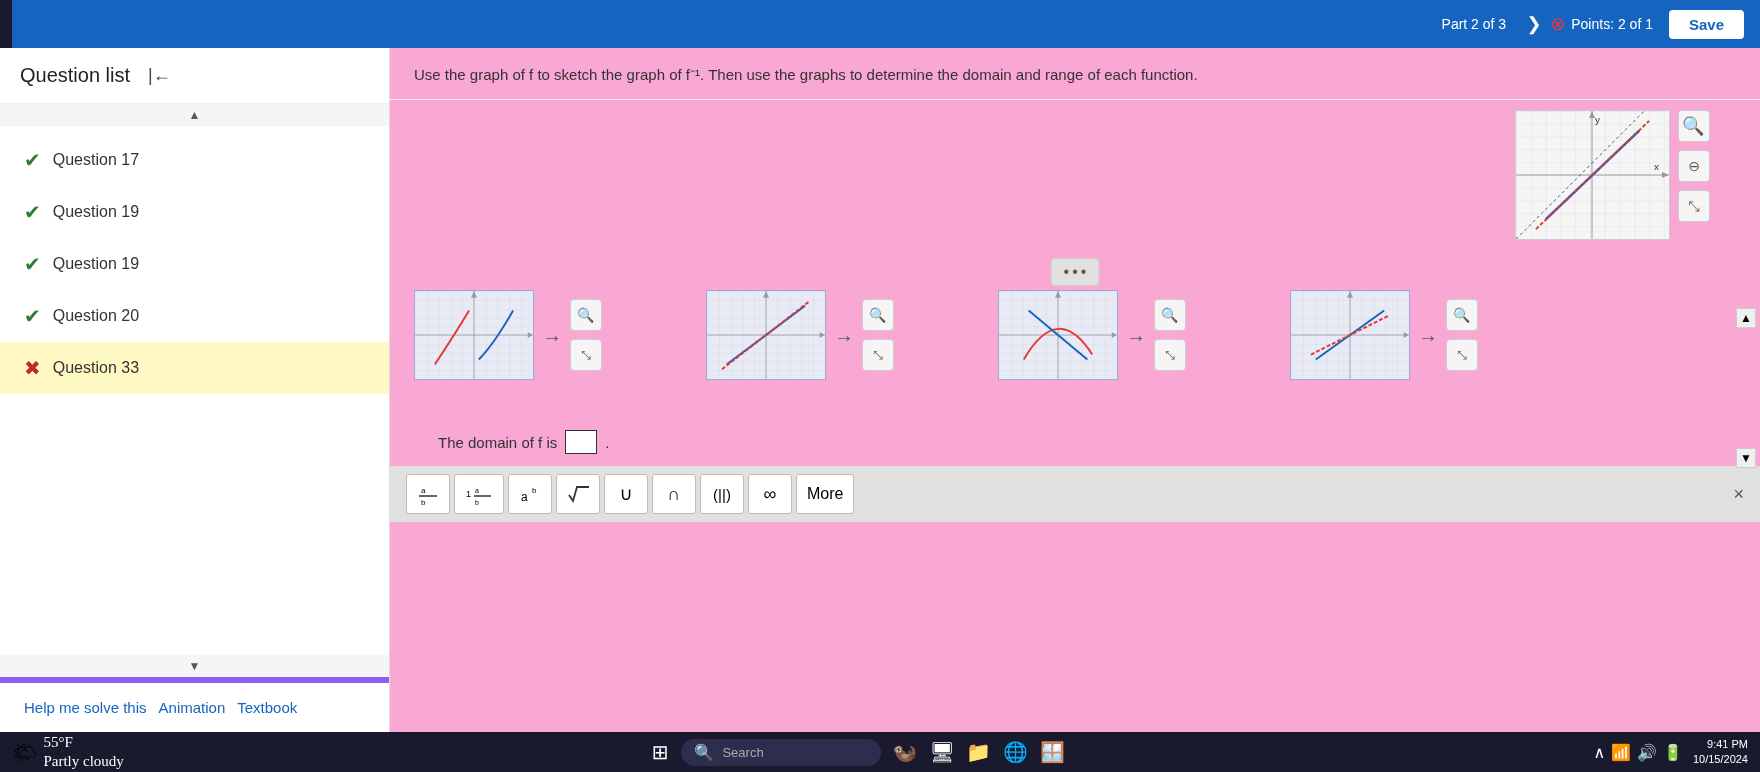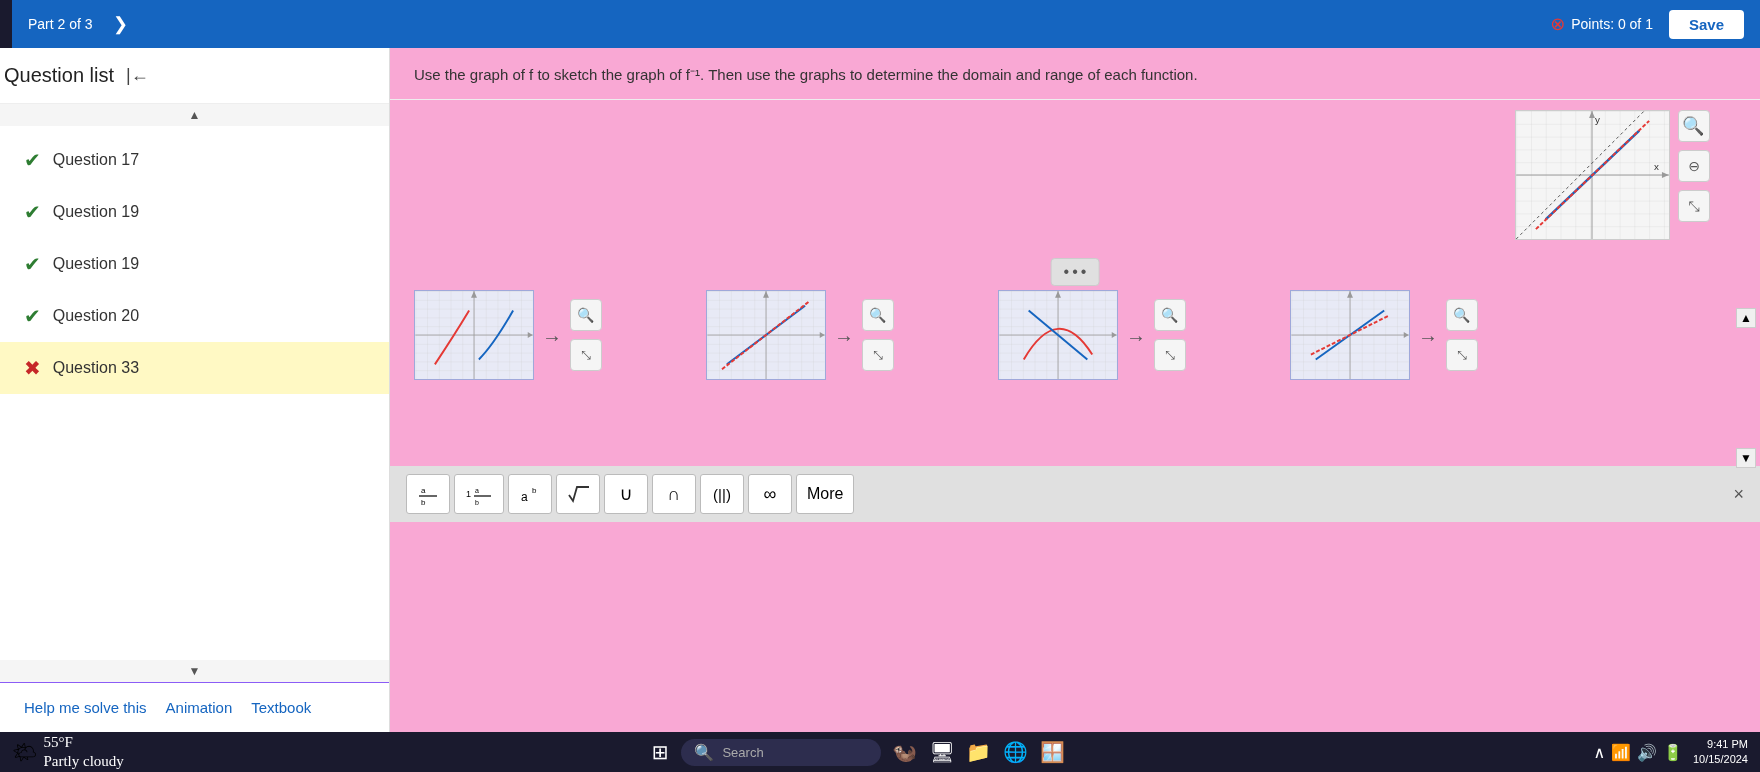--- a/index.html
+++ b/index.html
@@ -4,21 +4,21 @@
   <style>
     * { box-sizing: border-box; margin: 0; padding: 0; }
     body { font-family: 'Segoe UI', Arial, sans-serif; background: #1a1a2e; width: 1760px; height: 772px; overflow: hidden; position: relative; }
 
     
     .top-bar {
       background: #1565c0;
       height: 48px;
       display: flex;
       align-items: center;
-      justify-content: space-between;
+      justify-content: flex-end;
       padding: 0 16px;
       position: absolute;
       top: 0; left: 12px; right: 0;
     }
     .top-bar-left { display: flex; align-items: center; gap: 12px; color: white; font-size: 14px; }
     .top-bar-center { color: white; font-size: 14px; }
     .top-bar-right { display: flex; align-items: center; gap: 16px; }
     .points-badge { display: flex; align-items: center; gap: 6px; color: white; font-size: 14px; }
     .points-icon { color: #e53935; font-size: 18px; }
     .save-btn {
@@ -43,22 +43,22 @@
     .sidebar {
       width: 390px;
       background: white;
       border-right: 1px solid #ddd;
       display: flex;
       flex-direction: column;
     }
     .sidebar-header {
       display: flex;
       align-items: center;
-      gap: 12px;
-      padding: 16px 4px;
+      gap: 18px;
+      padding: 16px 20px;
       border-bottom: 1px solid #eee;
     }
     .sidebar-title { font-size: 20px; font-weight: 400; color: #222; }
     .sidebar-collapse-btn { background: none; border: none; cursor: pointer; font-size: 18px; color: #444; }
     .question-list { flex: 1; overflow-y: auto; padding: 8px 0; }
     .question-item {
       display: flex;
       align-items: center;
       gap: 12px;
       padding: 14px 24px;
@@ -67,24 +67,24 @@
       color: #333;
     }
     .question-item.active {
       background: #fff9c4;
       font-weight: 500;
     }
     .question-item .q-icon { font-size: 20px; }
     .q-icon.correct { color: #2e7d32; }
     .q-icon.wrong { color: #c62828; }
     .sidebar-bottom {
-      border-top: 1px solid #8b5cf6;
+      border-top: 6px solid #8b5cf6;
       padding: 16px 24px;
       display: flex;
-      gap: 19px;
+      gap: 12px;
       align-items: flex-end;
     }
     .sidebar-bottom a { color: #1565c0; text-decoration: none; font-size: 15px; cursor: pointer; }
     .sidebar-scroll-up, .sidebar-scroll-down {
       display: flex;
       justify-content: center;
       padding: 4px;
       background: #f5f5f5;
       border: none;
       cursor: pointer;
@@ -301,21 +301,21 @@
 <div class="top-bar">
   <div class="top-bar-left">
     <span>Part 2 of 3</span>
     <button class="icon-btn" style="color:white;">❯</button>
   </div>
   <div class="top-bar-center">
   </div>
   <div class="top-bar-right">
     <div class="points-badge">
       <span class="points-icon">⊗</span>
-      <span>Points: 0 of 1</span>
+      <span>Points: 2 of 1</span>
     </div>
     <button class="save-btn">Save</button>
   </div>
 </div>
 
 <div class="main-layout">
 
   <div class="sidebar">
     <div class="sidebar-header">
       <span class="sidebar-title">Question list</span>
@@ -503,20 +503,25 @@
         </div>
         <span class="arrow-right">→</span>
         <div class="graph-controls-col">
           <button class="icon-btn" style="background:#f5f5f5; border:1px solid #ccc; font-size:14px;">🔍</button>
           <button class="icon-btn" style="background:#f5f5f5; border:1px solid #ccc; font-size:12px;">⤡</button>
         </div>
       </div>
 
     </div>
 
+    <div class="domain-row" style="position:absolute; top:370px; left:24px;">
+      <span>The domain of f is</span>
+      <input class="domain-input" type="text" value="" style="">
+      <span>.</span>
+    </div>
 
     <div class="math-toolbar" style="position:absolute; top:418px; left:0; right:0;">
       <button class="math-btn">
         <svg width="22" height="22" viewBox="0 0 22 22">
           <text x="4" y="10" font-size="8">a</text>
           <line x1="2" y1="13" x2="20" y2="13" stroke="#333" stroke-width="1.5"></line>
           <text x="4" y="22" font-size="8">b</text>
         </svg>
       </button>
       <button class="math-btn">

